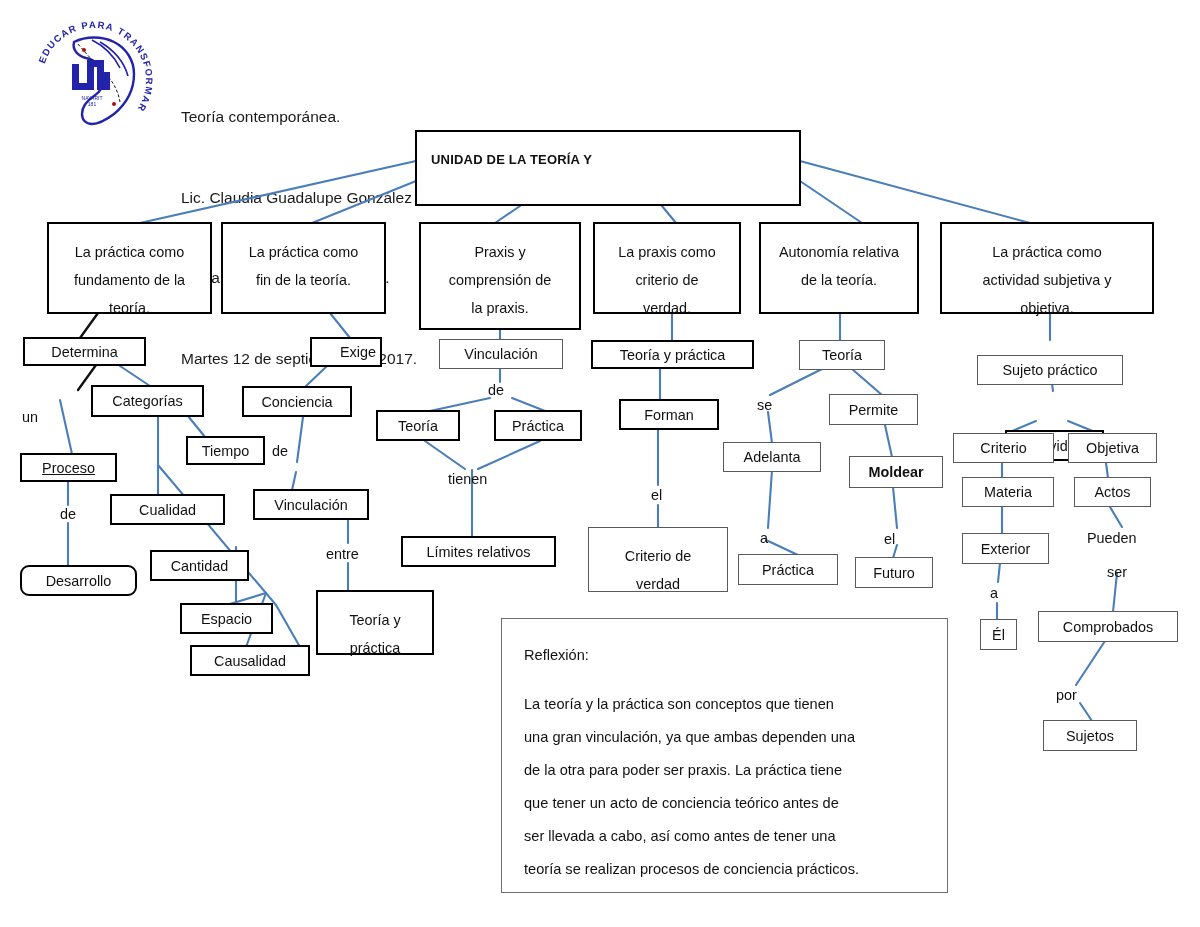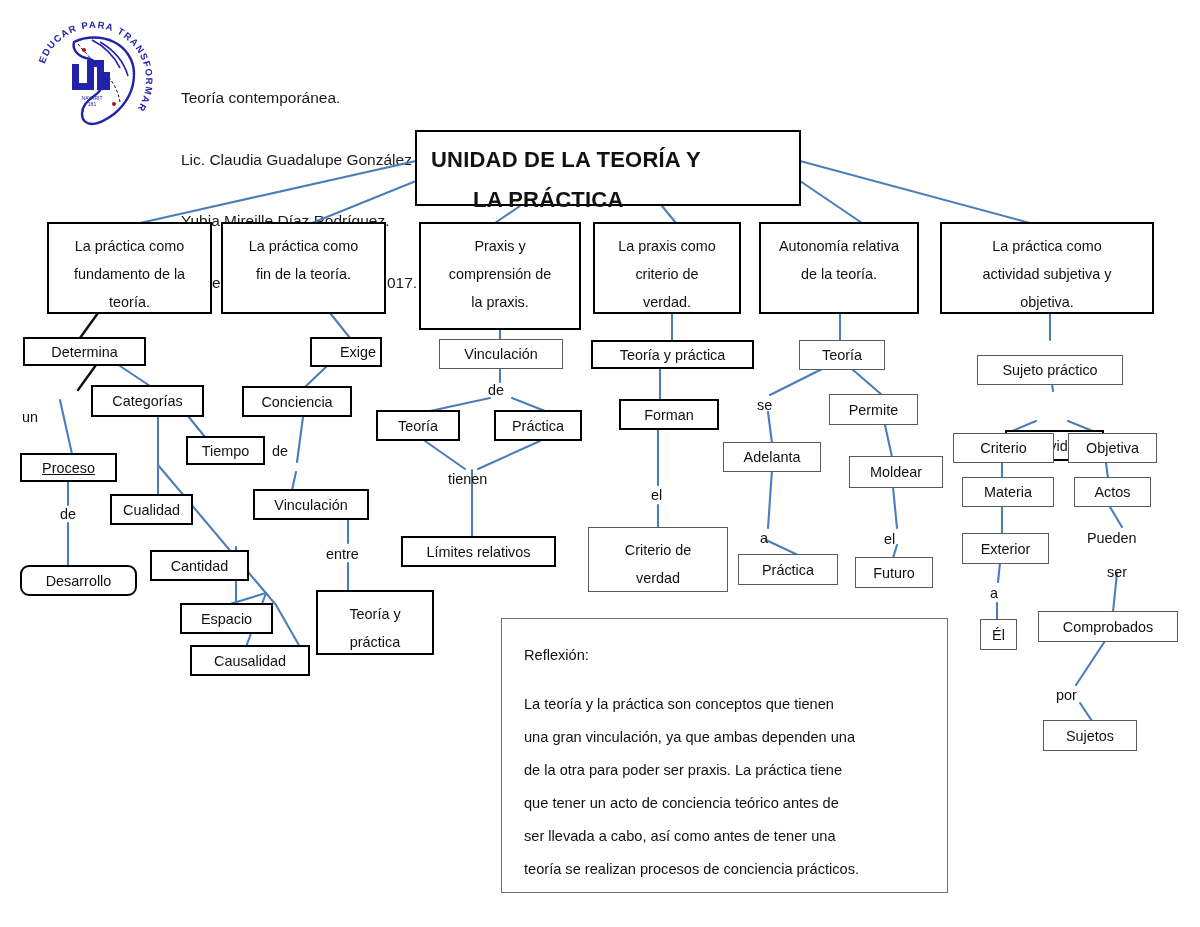--- a/index.html
+++ b/index.html
@@ -28,21 +28,21 @@
   }
   #header-text {
     position: absolute;
     left: 181px;
     top: 47px;
     font-size: 15.5px;
     line-height: 20.5px;
     white-space: pre;
     color: #1a1a1a;
   }
-  #header-text div { white-space: nowrap; }
+  #header-text div { white-space: nowrap; margin-top: 19px; }
 
   
   #links {
     position: absolute;
     left: 0; top: 0;
     width: 1200px;
     height: 927px;
     pointer-events: none;
   }
 
@@ -59,28 +59,28 @@
     font-size: 14.4px;
     line-height: 28px;
     color: #111111;
     padding: 0 4px;
   }
   .node.thick { border: 2.4px solid #000000; }
   .node.thin  { border: 1.3px solid #5a5a5a; }
 
   .node.multiline {
     display: block;
-    padding-top: 8px;
+    padding-top: 14px;
   }
   .node.multiline span { display: block; }
 
   
   #node-root {
     font-weight: bold;
-    font-size: 22px;
+    font-size: 13px;
     letter-spacing: .2px;
     line-height: 40px;
     padding-top: 8px;
     text-align: left;
     padding-left: 14px;
     border: 2.6px solid #000000;
   }
   #node-root .l2 { padding-left: 42px; }
 
   
@@ -223,21 +223,20 @@
       <line x1="1106" y1="463" x2="1108" y2="478"></line>
       <line x1="1110" y1="507" x2="1122" y2="527"></line>
       <line x1="1117" y1="573" x2="1113" y2="612"></line>
       <line x1="1105" y1="641" x2="1076" y2="685"></line>
       <line x1="1080" y1="703" x2="1092" y2="721"></line>
     </g>
   </svg>
 
   <div class="node multiline" id="node-root" style="left:415px; top:130px; width:386px; height:76px;">
     <span class="l1">UNIDAD DE LA TEORÍA Y</span>
-    <span class="l2">LA PRÁCTICA</span>
   </div>
 
   <div class="node multiline thick" style="left:47px; top:222px; width:165px; height:92px;">
     <span>La práctica como</span>
     <span>fundamento de la</span>
     <span>teoría.</span>
   </div>
 
   <div class="node multiline thick" style="left:221px; top:222px; width:165px; height:92px;">
     <span>La práctica como</span>
@@ -286,21 +285,21 @@
     <span>de</span></div>
 
   <div class="node thick" style="left:20px; top:565px; width:117px; height:31px;border-radius:9px;">
     <span>Desarrollo</span>
     </div>
 
   <div class="node thick" style="left:186px; top:436px; width:79px; height:29px;">
     <span>Tiempo</span>
     </div>
 
-  <div class="node thick" style="left:110px; top:494px; width:83px; height:31px;">
+  <div class="node thick" style="left:110px; top:494px; width:115px; height:31px;">
     <span>Cualidad</span>
     </div>
 
   <div class="node thick" style="left:150px; top:550px; width:99px; height:31px;">
     <span>Cantidad</span>
     </div>
 
   <div class="node thick" style="left:180px; top:603px; width:93px; height:31px;">
     <span>Espacio</span>
     </div>
@@ -385,21 +384,21 @@
     <span>a</span></div>
 
   <div class="node thin" style="left:738px; top:554px; width:100px; height:31px;">
     <span>Práctica</span>
     </div>
 
   <div class="node thin" style="left:829px; top:394px; width:89px; height:31px;">
     <span>Permite</span>
     </div>
 
-  <div class="node thin" style="left:849px; top:456px; width:94px; height:32px;">
+  <div class="node thin" style="left:849px; top:456px; width:94px; height:32px;font-weight:bold;">
     <span>Moldear</span>
     </div>
 
   <div class="linkword" style="left:884px; top:530px;">
     <span>el</span></div>
 
   <div class="node thin" style="left:855px; top:557px; width:78px; height:31px;">
     <span>Futuro</span>
     </div>
 

